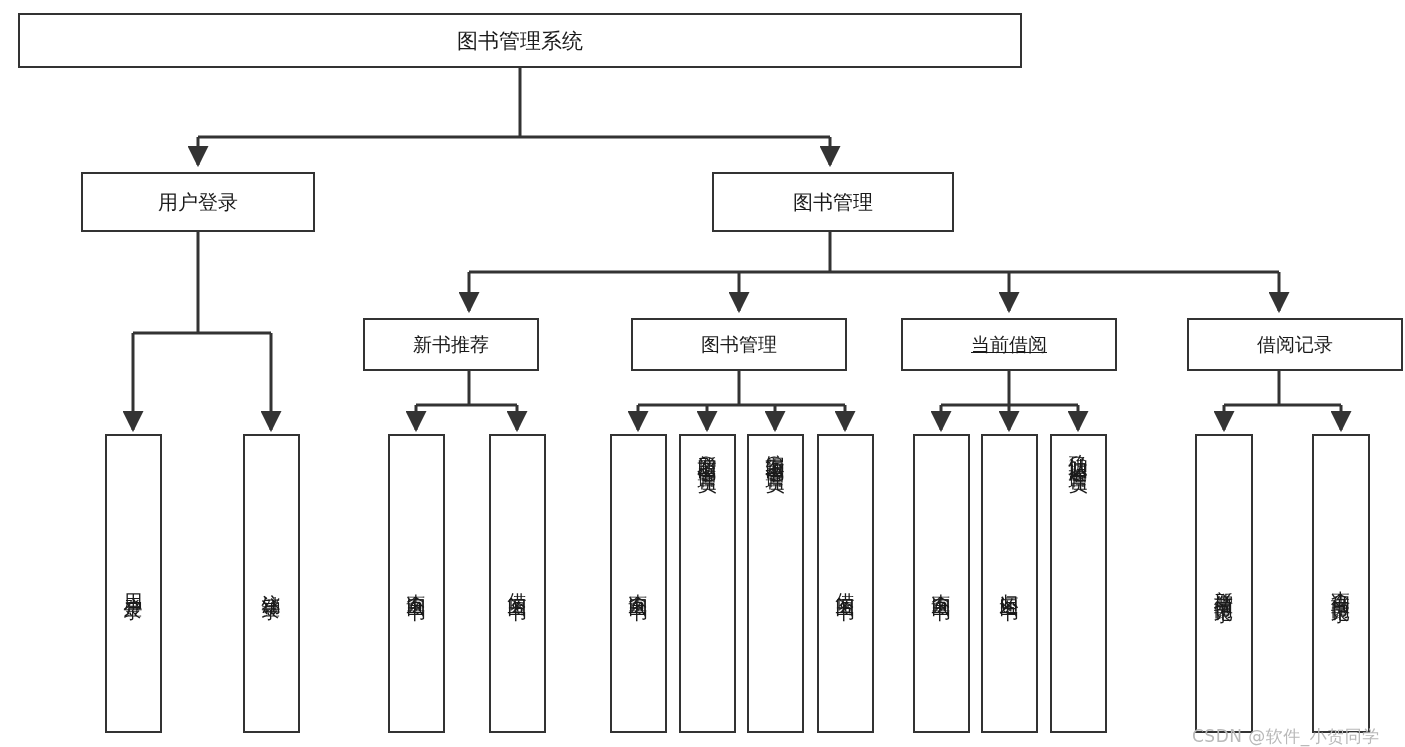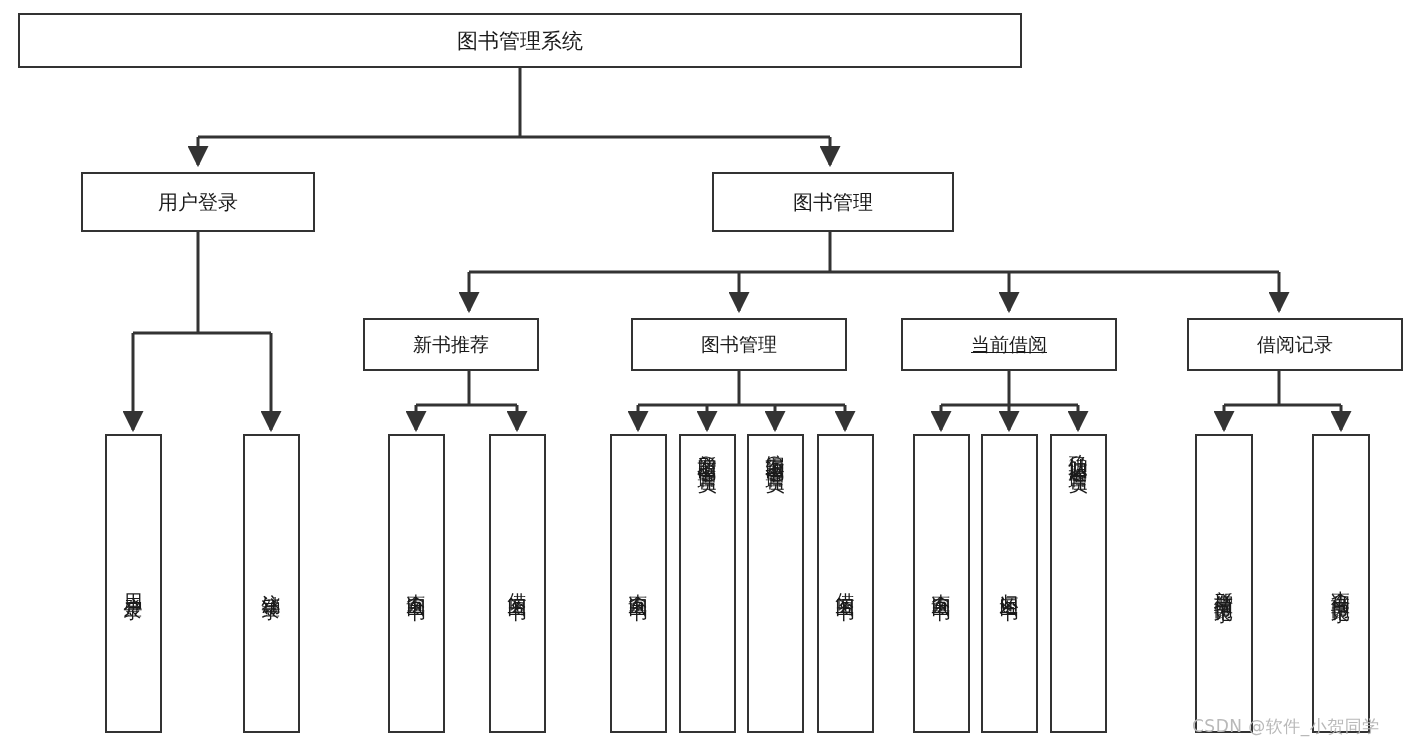--- a/index.html
+++ b/index.html
@@ -67,20 +67,21 @@
   .leaf.top-text {
     align-items: flex-start;
     padding-top: 3px;
   }
   .watermark {
     position: absolute;
     color: #b9b9b9;
     font-size: 17px;
     white-space: nowrap;
     letter-spacing: 0.5px;
+    margin-top: 10px;
   }
 </style>
 </head>
 <body>
 
 <div id="canvas">
 
   <svg id="connectors" viewBox="0 0 1405 747" xmlns="http://www.w3.org/2000/svg">
     <defs>
       <marker id="arrow" viewBox="0 0 10 10" refX="9" refY="5" markerWidth="7" markerHeight="7" orient="auto-start-reverse">

